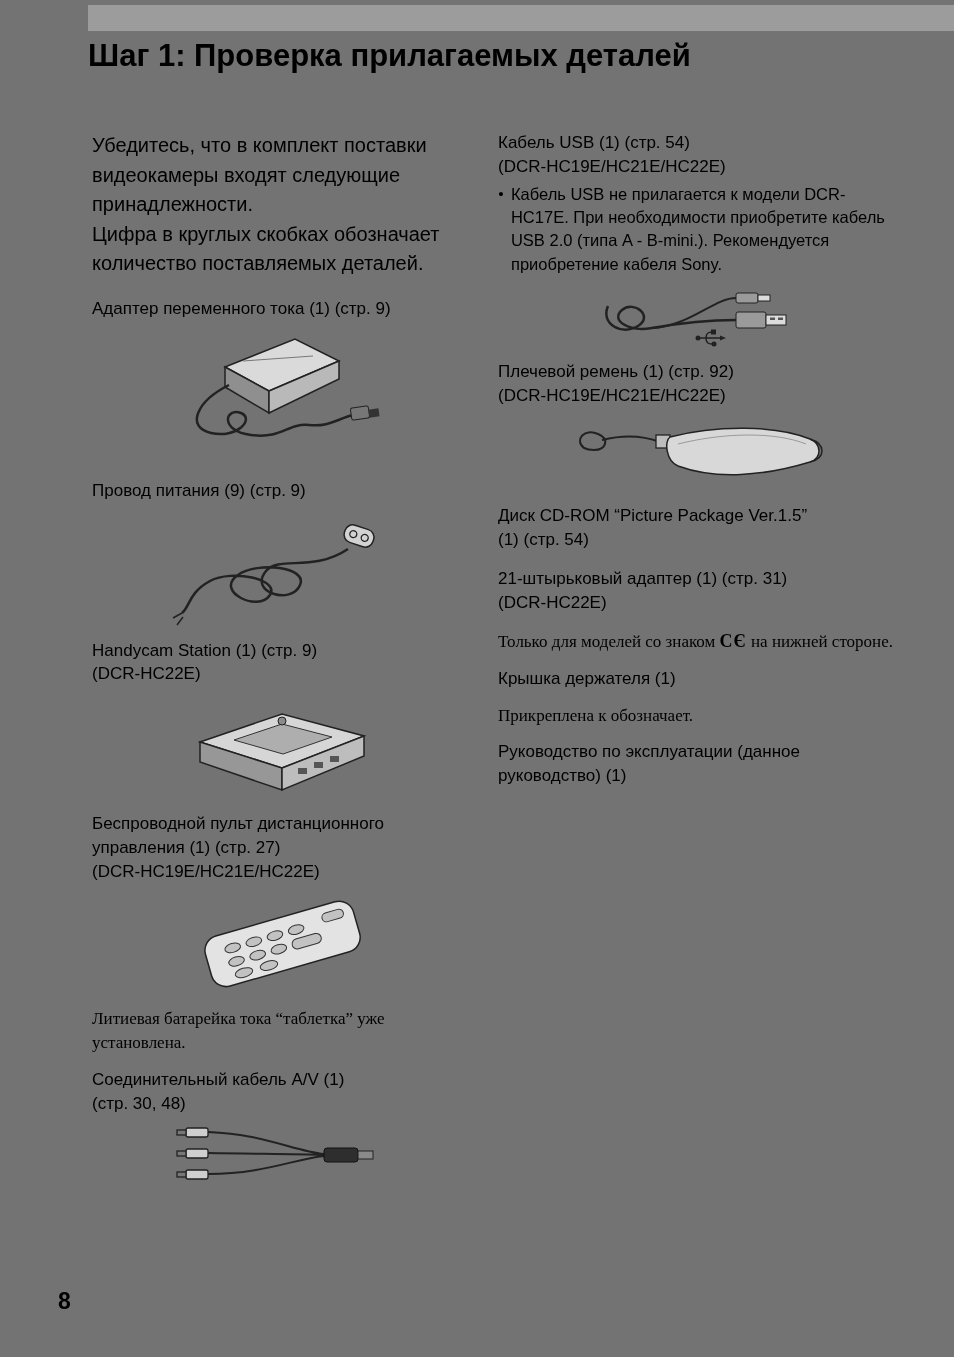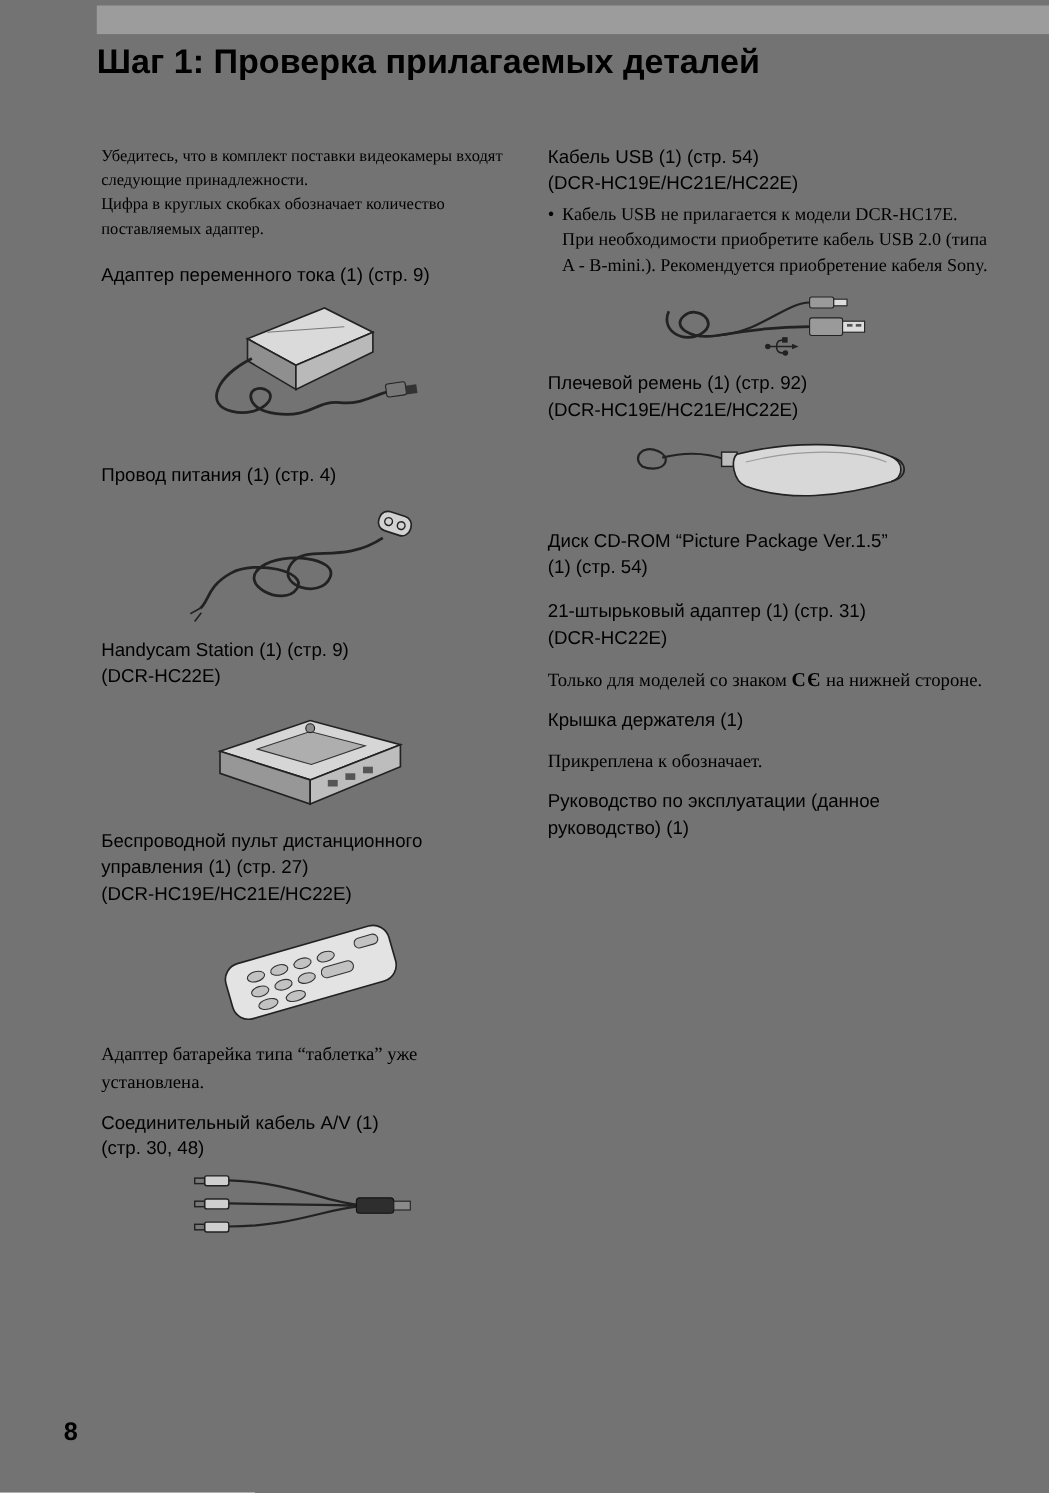--- a/index.html
+++ b/index.html
@@ -4,69 +4,69 @@
 <style>
   html,body{margin:0;padding:0;background:#fff;}
   .page{position:relative;width:954px;height:1357px;background:#737373;color:#000;
         font-family:"Liberation Sans",sans-serif;overflow:hidden;padding-left:24px;}
   .top-bar{position:absolute;left:88px;top:5px;width:866px;height:26px;background:#9c9c9c;}
   .doc-title{position:absolute;left:88px;top:38px;font-size:31px;font-weight:bold;
              font-family:"Liberation Sans",sans-serif;}
   .col{position:absolute;top:131px;}
   .col-left{left:92px;width:380px;}
   .col-right{left:498px;width:402px;}
-  .t-serif{font-family:Liberation Serif, serif;font-size:15px;line-height:1.48;}
+  .t-serif{font-family:Liberation Sans, sans-serif;font-size:20px;line-height:1.48;}
   .h-sans{font-family:Liberation Sans, sans-serif;font-size:17px;line-height:1.4;}
   .intro{margin-bottom:18px;}
   .item{margin-bottom:12px;}
   .mb16{margin-bottom:16px;}
   .mb6{margin-bottom:6px;}
   .fig{margin:6px 0 10px;text-align:center;}
   .fig svg{vertical-align:top;}
   .bullet-note{display:flex;gap:7px;margin:4px 0 6px;}
   .bullet-note .bullet{font-family:"Liberation Serif",serif;font-size:17px;line-height:1.42;}
-  .bullet-note .txt{font-family:Liberation Serif, serif;font-size:16.5px;line-height:1.42;}
+  .bullet-note .txt{font-family:Liberation Sans, sans-serif;font-size:16.5px;line-height:1.42;}
   .note-serif{font-family:"Liberation Serif",serif;font-size:17px;line-height:1.45;margin:13px 0 12px;}
   .ce{font-family:"Liberation Serif",serif;font-weight:bold;font-size:18px;letter-spacing:1px;}
   .page-number{position:absolute;left:58px;top:1288px;font-size:23px;font-weight:bold;
                font-family:"Liberation Sans",sans-serif;}
 </style>
 </head>
 <body>
 
 <div class="page">
 
   <div class="top-bar"></div>
 
   <div class="doc-title">Шаг 1: Проверка прилагаемых деталей</div>
 
   <div class="col col-left">
 
     <div class="intro t-serif">
       <div>Убедитесь, что в комплект поставки видеокамеры входят следующие принадлежности.</div>
-      <div>Цифра в круглых скобках обозначает количество поставляемых адаптер.</div>
+      <div>Цифра в круглых скобках обозначает количество поставляемых деталей.</div>
     </div>
 
     <section class="item">
       <div class="h-sans">Адаптер переменного тока (1) (стр. 9)</div>
       <figure class="fig">
         <svg width="230" height="140" viewBox="0 0 230 140">
           <polygon points="58,40 128,12 172,34 102,64" fill="#dadada" stroke="#222" stroke-width="1.5"></polygon>
           <polygon points="58,40 102,64 102,86 58,60" fill="#8f8f8f" stroke="#222" stroke-width="1.5"></polygon>
           <polygon points="102,64 172,34 172,52 102,86" fill="#b9b9b9" stroke="#222" stroke-width="1.5"></polygon>
           <line x1="76" y1="34" x2="146" y2="29" stroke="#777" stroke-width="1"></line>
           <path d="M62,58 C30,74 18,100 44,106 C70,112 88,92 74,86 C58,80 52,104 84,108 C116,112 120,96 142,98 C162,100 170,92 186,88" fill="none" stroke="#222" stroke-width="2.5"></path>
           <rect x="184" y="80" width="18" height="12" rx="2" fill="#777" stroke="#222" transform="rotate(-8 193 86)"></rect>
           <rect x="202" y="82" width="10" height="8" fill="#333" transform="rotate(-8 207 86)"></rect>
         </svg>
       </figure>
     </section>
 
     <section class="item">
-      <div class="h-sans">Провод питания (1) (стр. 4)</div>
+      <div class="h-sans">Провод питания (9) (стр. 9)</div>
       <figure class="fig">
         <svg width="240" height="118" viewBox="0 0 240 118">
           <g transform="rotate(18 197 27)">
             <rect x="182" y="18" width="30" height="18" rx="8" fill="#d2d2d2" stroke="#222" stroke-width="1.5"></rect>
             <circle cx="191" cy="27" r="3.5" fill="none" stroke="#222" stroke-width="1.3"></circle>
             <circle cx="203" cy="27" r="3.5" fill="none" stroke="#222" stroke-width="1.3"></circle>
           </g>
           <path d="M186,40 C150,64 118,46 104,62 C86,84 130,96 138,76 C146,58 96,52 76,66 C52,82 96,104 108,86 C118,70 70,60 48,72 C26,84 28,98 20,104" fill="none" stroke="#222" stroke-width="2.5"></path>
           <path d="M20,104 l-9,5 M21,108 l-6,8" stroke="#222" stroke-width="1.5" fill="none"></path>
         </svg>
@@ -104,21 +104,21 @@
             <ellipse cx="56" cy="58" rx="8" ry="4.5" fill="#c2c2c2" stroke="#333" stroke-width="1"></ellipse>
             <ellipse cx="78" cy="58" rx="8" ry="4.5" fill="#c2c2c2" stroke="#333" stroke-width="1"></ellipse>
             <ellipse cx="100" cy="58" rx="8" ry="4.5" fill="#c2c2c2" stroke="#333" stroke-width="1"></ellipse>
             <rect x="114" y="53" width="30" height="10" rx="5" fill="#c2c2c2" stroke="#333" stroke-width="1"></rect>
             <ellipse cx="60" cy="71" rx="9" ry="4.5" fill="#c2c2c2" stroke="#333" stroke-width="1"></ellipse>
             <ellipse cx="86" cy="71" rx="9" ry="4.5" fill="#c2c2c2" stroke="#333" stroke-width="1"></ellipse>
             <rect x="150" y="36" width="22" height="9" rx="4.5" fill="#c2c2c2" stroke="#333" stroke-width="1"></rect>
           </g>
         </svg>
       </figure>
-      <div class="note-serif">Адаптер батарейка типа “таблетка” уже установлена.</div>
+      <div class="note-serif">Литиевая батарейка тока “таблетка” уже установлена.</div>
     </section>
 
     <section class="item">
       <div class="h-sans">Соединительный кабель A/V (1)</div>
       <div class="h-sans">(стр. 30, 48)</div>
       <figure class="fig">
         <svg width="220" height="70" viewBox="0 0 220 70">
           <g stroke="#222" stroke-width="1.3">
             <rect x="14" y="7" width="22" height="9" rx="2" fill="#cfcfcf"></rect>
               <rect x="5" y="9" width="9" height="5" fill="#777"></rect>

